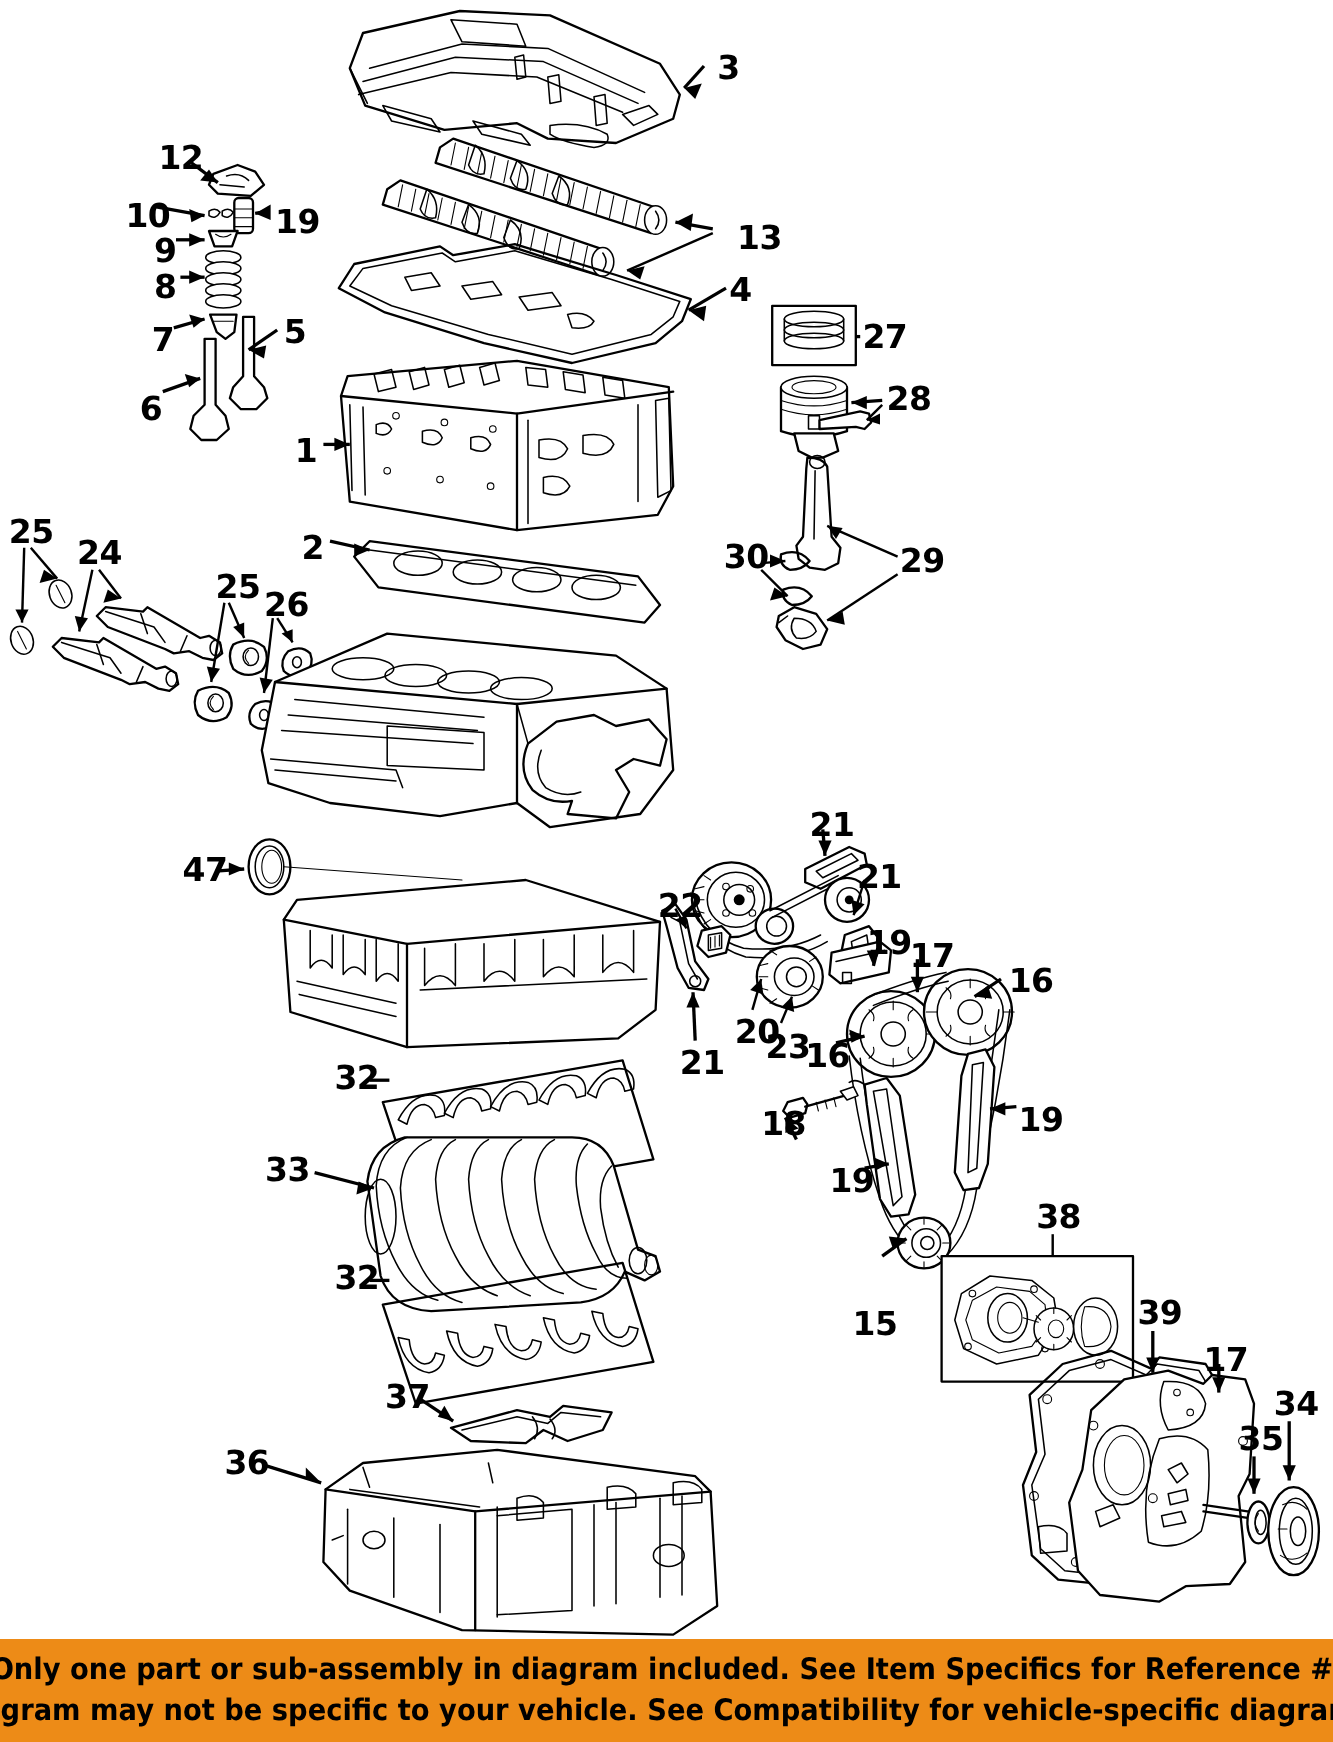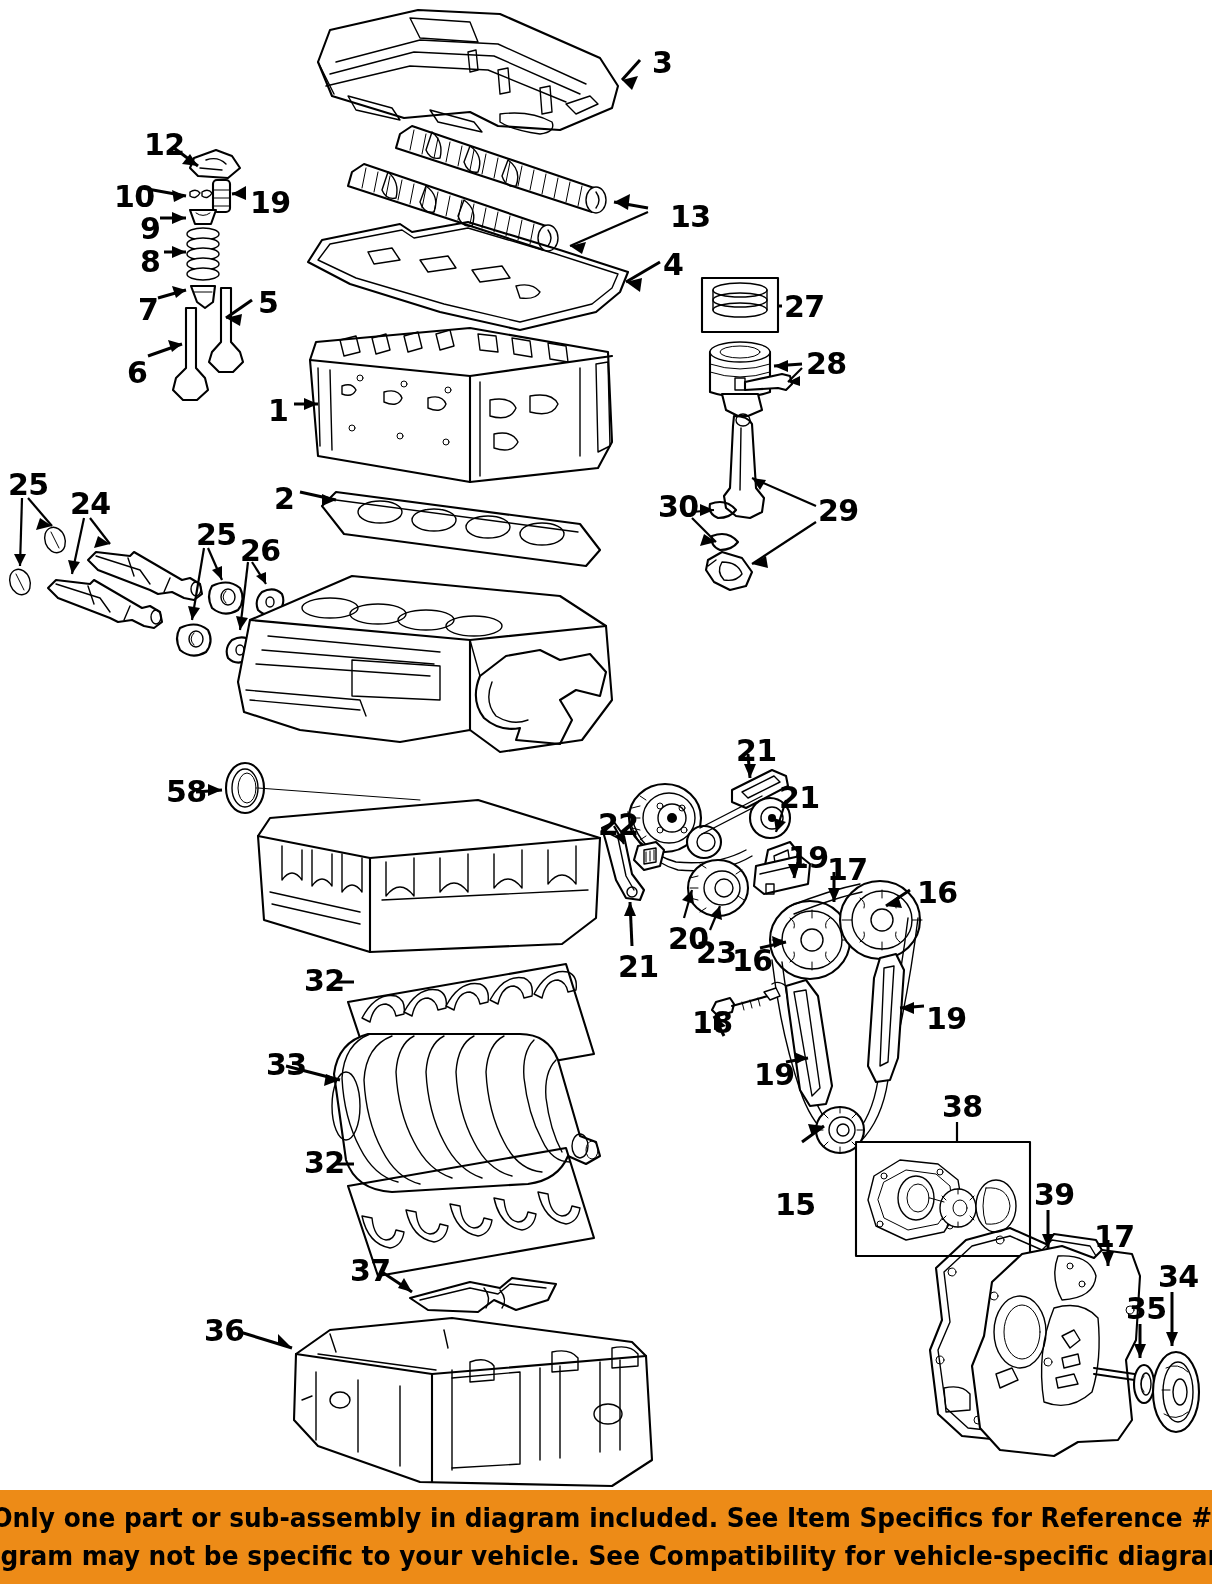--- a/index.html
+++ b/index.html
@@ -718,24 +718,24 @@
     <span class="callout-num" style="left:598px;top:810px">22</span>
     <span class="callout-num" style="left:696px;top:938px">23</span>
     <span class="callout-num" style="left:70px;top:489px">24</span>
     <span class="callout-num" style="left:8px;top:470px">25</span>
     <span class="callout-num" style="left:196px;top:520px">25</span>
     <span class="callout-num" style="left:240px;top:536px">26</span>
     <span class="callout-num" style="left:784px;top:292px">27</span>
     <span class="callout-num" style="left:806px;top:349px">28</span>
     <span class="callout-num" style="left:818px;top:496px">29</span>
     <span class="callout-num" style="left:658px;top:492px">30</span>
-    <span class="callout-num" style="left:166px;top:777px">58</span>
+    <span class="callout-num" style="left:166px;top:777px">47</span>
     <span class="callout-num" style="left:304px;top:966px">32</span>
     <span class="callout-num" style="left:304px;top:1148px">32</span>
-    <span class="callout-num" style="left:266px;top:1050px">33</span>
+    <span class="callout-num" style="left:241px;top:1050px">33</span>
     <span class="callout-num" style="left:1158px;top:1262px">34</span>
     <span class="callout-num" style="left:1126px;top:1294px">35</span>
     <span class="callout-num" style="left:204px;top:1316px">36</span>
     <span class="callout-num" style="left:350px;top:1256px">37</span>
     <span class="callout-num" style="left:942px;top:1092px">38</span>
     <span class="callout-num" style="left:1034px;top:1180px">39</span>
   </div>
 
   <div id="banner">
     <div class="banner-line">Only one part or sub-assembly in diagram included. See Item Specifics for Reference #.</div>

